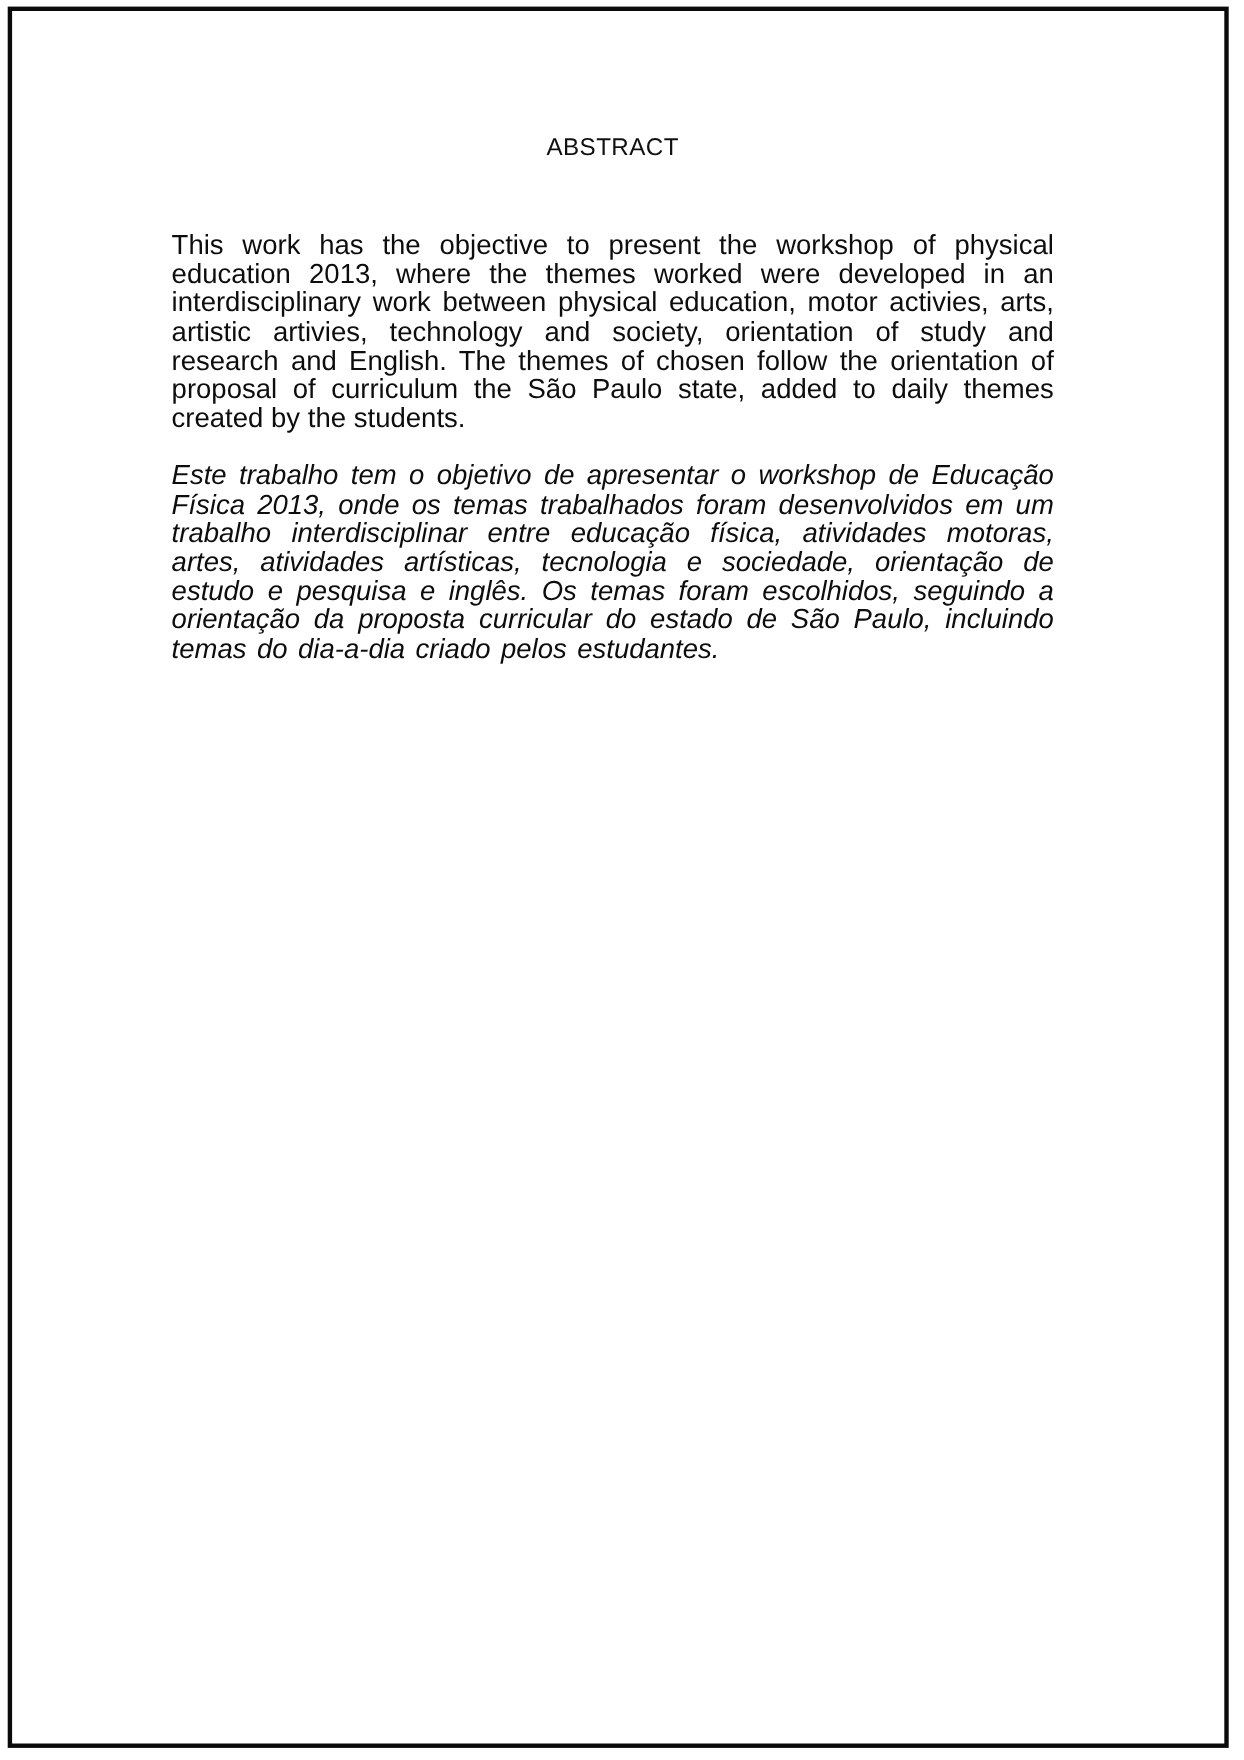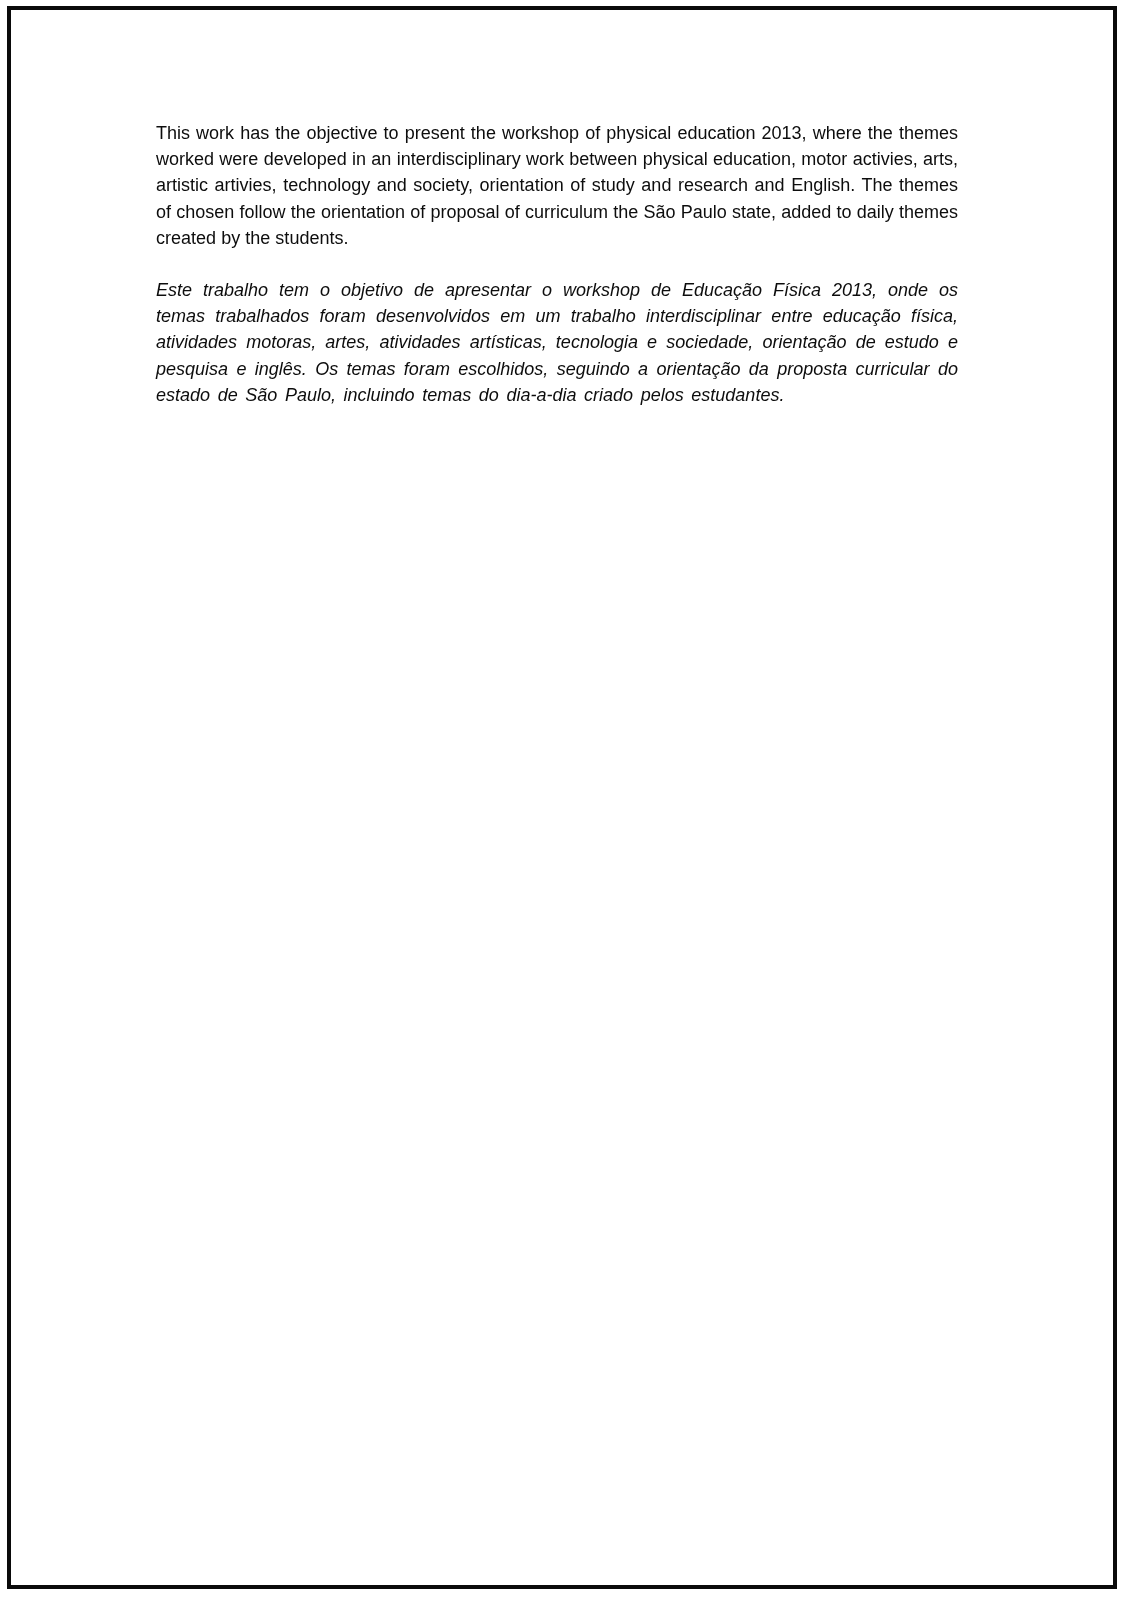--- a/index.html
+++ b/index.html
@@ -46,21 +46,21 @@
     font-size: 22px;
     line-height: 28px;
     text-align: center;
     letter-spacing: 0.4px;
     margin: 0 0 62px 0;
     font-weight: normal;
     color: #101010;
   }
 
   .para {
-    font-size: 18px;
+    font-size: 25px;
     line-height: 26.2px;
     text-align: justify;
     text-justify: inter-word;
     margin: 0 0 26px 0;
     color: #0d0d0d;
     -webkit-hyphens: none;
     hyphens: none;
   }
 
   .para:last-child {
@@ -80,20 +80,21 @@
 </style>
 </head>
 <body>
 
 <div class="page">
 
   <div class="page-frame"></div>
 
   <div class="content">
 
+    <h1 class="doc-title">ABSTRACT</h1>
 
     <p class="para para-en">This work has the objective to present the workshop of physical education 2013, where the themes worked were developed in an interdisciplinary work between physical education, motor activies, arts, artistic artivies, technology and society, orientation of study and research and English. The themes of chosen follow the orientation of proposal of curriculum the São Paulo state, added to daily themes created by the students.</p>
 
     <p class="para para-pt">Este trabalho tem o objetivo de apresentar o workshop de Educação Física 2013, onde os temas trabalhados foram desenvolvidos em um trabalho interdisciplinar entre educação física, atividades motoras, artes, atividades artísticas, tecnologia e sociedade, orientação de estudo e pesquisa e inglês. Os temas foram escolhidos, seguindo a orientação da proposta curricular do estado de São Paulo, incluindo temas do dia-a-dia criado pelos estudantes.</p>
 
   </div>
 
 </div>
 
 </body></html>

